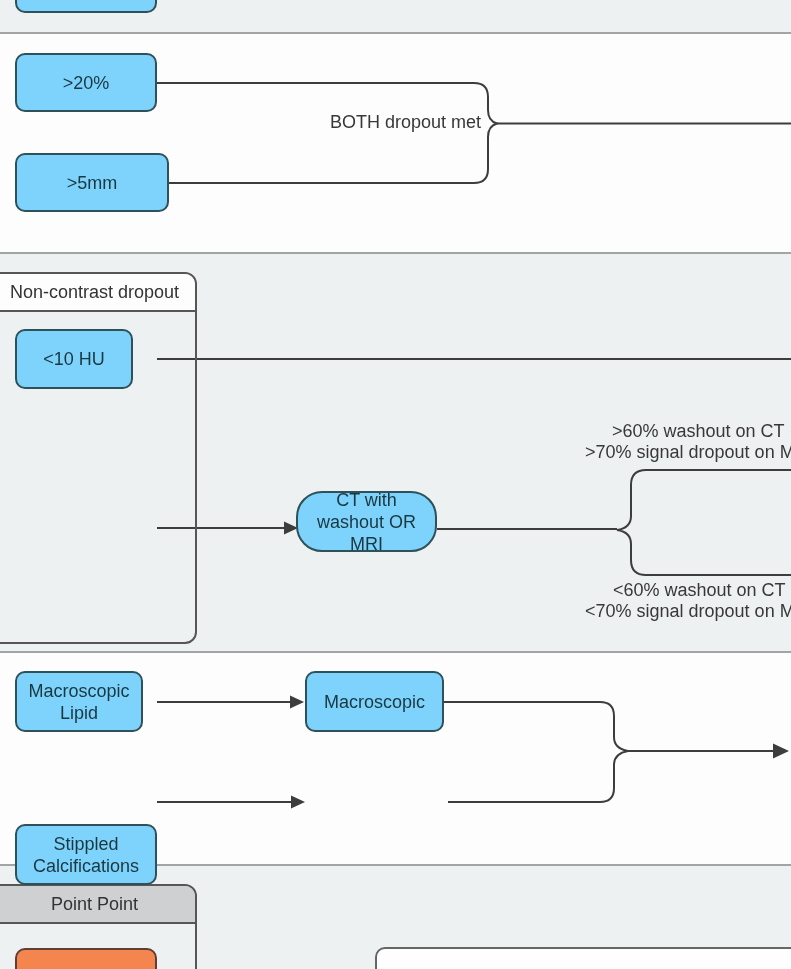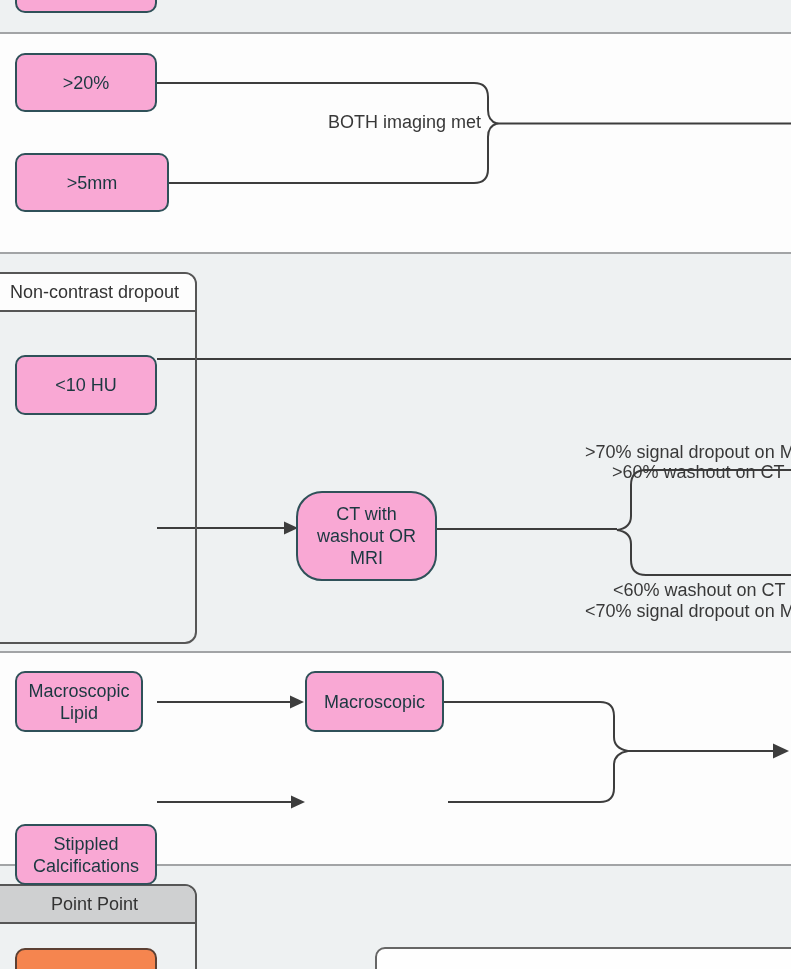--- a/index.html
+++ b/index.html
@@ -6,21 +6,21 @@
   #page{
     position:relative;width:791px;height:969px;overflow:hidden;
     background:#eef1f2;
     font-family:"Liberation Sans", sans-serif;
     color:#383838;
   }
   .section-white{position:absolute;left:0;width:791px;background:#fdfdfd;}
   .divider{position:absolute;left:0;width:791px;height:2px;background:#a2a4a6;}
   .node{
     position:absolute;box-sizing:border-box;
-    background:#f9a8d4;border:2px solid #2f5159;border-radius:10px;
+    background:#7dd3fc;border:2px solid #2f5159;border-radius:10px;
     display:flex;align-items:center;justify-content:center;
     text-align:center;color:#1b3840;font-size:18px;line-height:22px;
     white-space:pre-line;
   }
   .node.orange{background:#f5854f;border-color:#5c4033;}
   .container-box{
     position:absolute;box-sizing:border-box;
     border:2px solid #565656;background:transparent;
   }
   .container-box .hdr{
@@ -90,41 +90,41 @@
   </div>
 
   <div id="white-box" style="left:375px;top:947px;width:450px;height:60px;"></div>
 
   <div class="node" style="left:15px;top:-42px;width:142px;height:55px;"></div>
 
   <div class="node" style="left:15px;top:53px;width:142px;height:59px;">&gt;20%</div>
 
   <div class="node" style="left:15px;top:153px;width:154px;height:59px;">&gt;5mm</div>
 
-  <div class="node" style="left:15px;top:329px;width:142px;height:60px;margin-top:26px;">&lt;10 HU</div>
+  <div class="node" style="left:15px;top:329px;width:118px;height:60px;">&lt;10 HU</div>
 
 
-  <div class="node" style="left:296px;top:491px;width:141px;height:90px;border-radius:26px;">CT with
+  <div class="node" style="left:296px;top:491px;width:141px;height:61px;border-radius:26px;">CT with
 washout OR
 MRI</div>
 
   <div class="node" style="left:15px;top:671px;width:128px;height:61px;">Macroscopic
 Lipid</div>
 
   <div class="node" style="left:305px;top:671px;width:139px;height:61px;">Macroscopic</div>
 
   <div class="node" style="left:15px;top:808px;width:142px;height:61px;margin-top:16px;">Stippled
 Calcifications</div>
 
 
   <div class="node orange" style="left:15px;top:948px;width:142px;height:55px;"></div>
 
-  <div class="annot" style="left:281px;top:112px;width:200px;text-align:right;">BOTH imaging met</div>
+  <div class="annot" style="left:281px;top:112px;width:200px;text-align:right;">BOTH dropout met</div>
 
-  <div class="annot" style="left:612px;top:421px;margin-top:41px;">&gt;60% washout on CT</div>
+  <div class="annot" style="left:612px;top:421px;">&gt;60% washout on CT</div>
 
   <div class="annot" style="left:585px;top:442px;">&gt;70% signal dropout on M</div>
 
   <div class="annot" style="left:613px;top:580px;">&lt;60% washout on CT</div>
 
   <div class="annot" style="left:585px;top:601px;">&lt;70% signal dropout on M</div>
 
 </div>
 
 </body></html>

